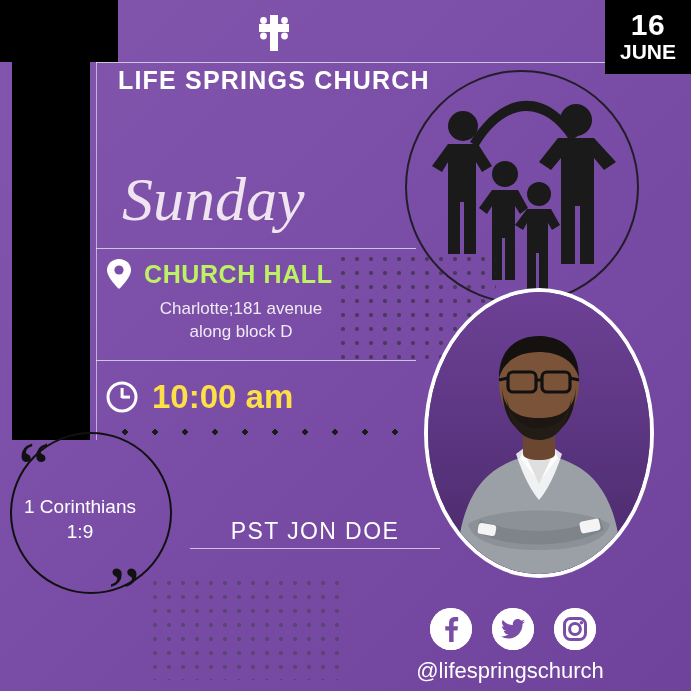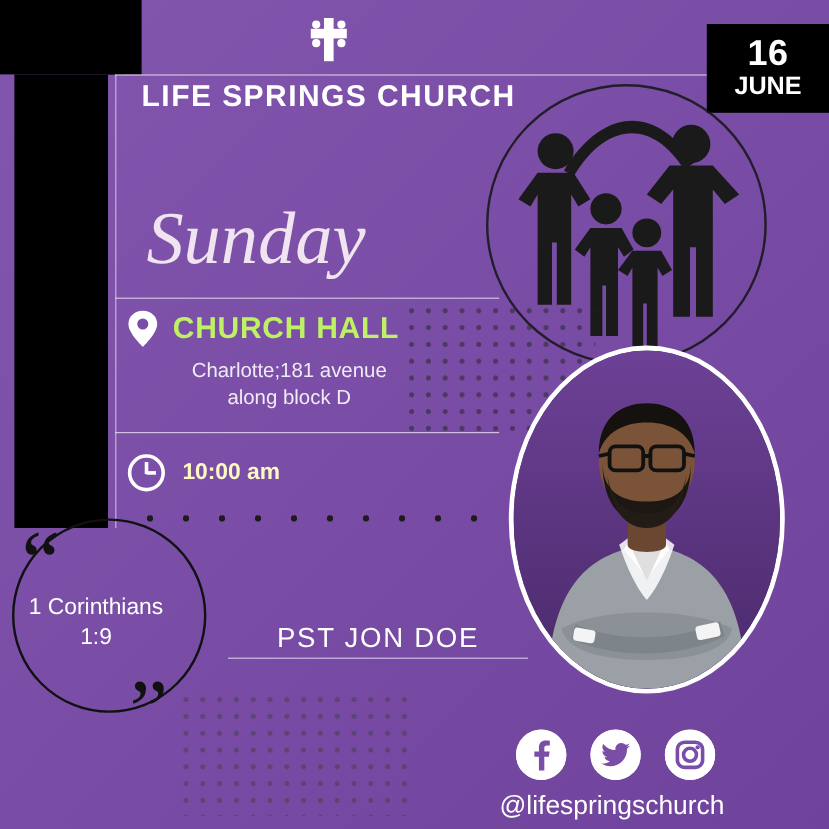--- a/index.html
+++ b/index.html
@@ -9,22 +9,22 @@
   
   .bg-grad{position:absolute;left:0;top:0;width:691px;height:691px;
     background:linear-gradient(135deg,#8256ad 0%,#7a4ea6 45%,#6f439c 100%);}
 
   
   .black-left{position:absolute;left:0;top:0;width:102px;height:62px;background:#000;}
   .black-col{position:absolute;left:12px;top:62px;width:78px;height:378px;background:#000;}
   .black-strip-top{position:absolute;left:90px;top:0;width:28px;height:62px;background:#000;}
 
   
-  .date-box{position:absolute;right:0;top:0;width:102px;height:74px;background:#000;
-    display:flex;flex-direction:column;align-items:center;justify-content:center;margin-top:20px;}
+  .date-box{position:absolute;right:0;top:0;width:86px;height:74px;background:#000;
+    display:flex;flex-direction:column;align-items:center;justify-content:center;}
   .date-day{color:#fff;font-size:30px;font-weight:bold;line-height:1;letter-spacing:.5px;}
   .date-month{color:#fff;font-size:21px;font-weight:bold;line-height:1.15;}
 
   
   .header{position:absolute;left:118px;top:14px;height:46px;display:flex;align-items:center;gap:14px;flex-direction:column;}
   .cross-icon{width:34px;height:38px;position:relative;}
   .church-name{color:#fff;font-size:25px;font-weight:bold;letter-spacing:1.2px;
     font-family:"Liberation Sans",sans-serif;}
 
   
@@ -38,21 +38,21 @@
     font-family:"Liberation Serif",serif;font-style:italic;line-height:1;}
 
   
   .loc-row{position:absolute;left:106px;top:258px;display:flex;align-items:center;gap:12px;}
   .pin-icon{width:26px;height:32px;position:relative;}
   .loc-title{color:#bef264;font-size:25px;font-weight:bold;letter-spacing:.6px;}
   .addr{position:absolute;left:116px;top:298px;width:250px;text-align:center;
     color:#f0eaf5;font-size:17px;line-height:1.35;}
   .time-row{position:absolute;left:106px;top:378px;display:flex;align-items:center;gap:14px;}
   .clock-icon{width:32px;height:32px;}
-  .time-text{color:#fef9c3;font-size:19px;font-weight:bold;}
+  .time-text{color:#fde047;font-size:33px;font-weight:bold;}
 
   
   .dotrow{position:absolute;left:110px;top:427px;width:300px;height:10px;
     background-image:radial-gradient(circle,#1c1c1c 2.6px,transparent 2.7px);
     background-size:30px 10px;background-repeat:repeat-x;}
 
   
   .dotgrid{position:absolute;background-image:radial-gradient(circle,rgba(40,40,40,.55) 2px,transparent 2.2px);
     background-size:14px 14px;}
   .dotgrid.light{background-image:radial-gradient(circle,rgba(60,60,60,.45) 2px,transparent 2.2px);}

